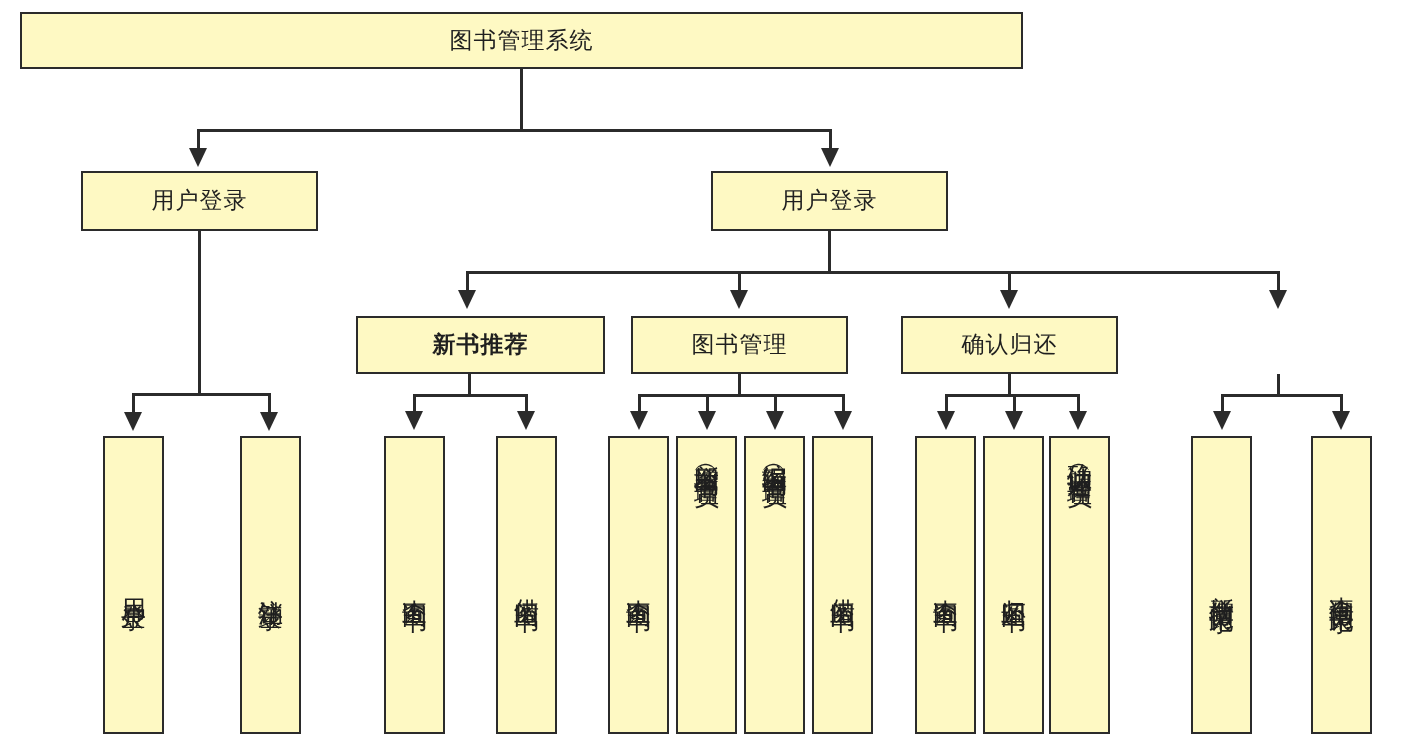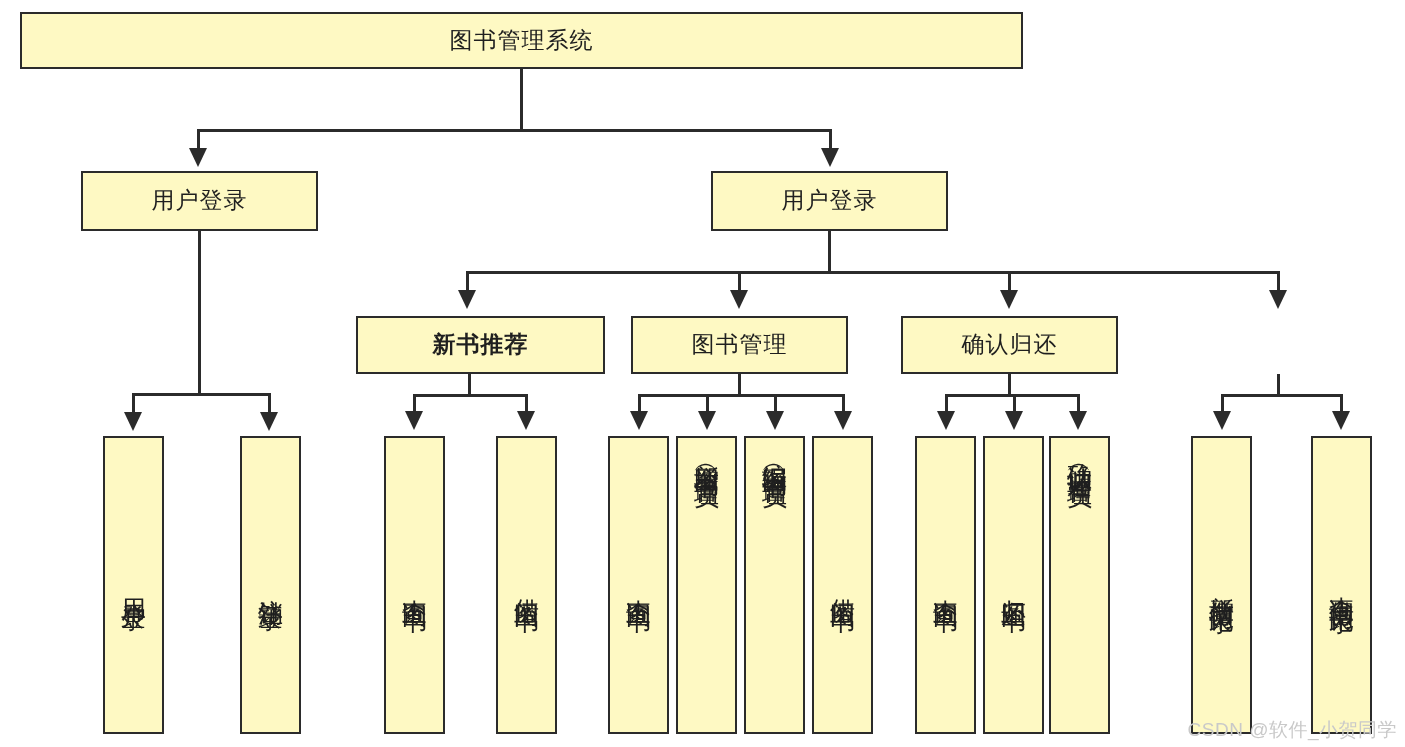--- a/index.html
+++ b/index.html
@@ -209,15 +209,14 @@
     <span class="lbl">确认归还（管理员）</span>
   </div>
 
   <div class="node leaf mid" style="left:1191px; top:436px; width:61px; height:298px;">
     <span class="lbl">新增借阅记录</span>
   </div>
   <div class="node leaf mid" style="left:1311px; top:436px; width:61px; height:298px;">
     <span class="lbl">查询借阅记录</span>
   </div>
 
-  <div id="watermark">CSDN @软件_小贺同学</div>
 
 </div>
 
 </body></html>

